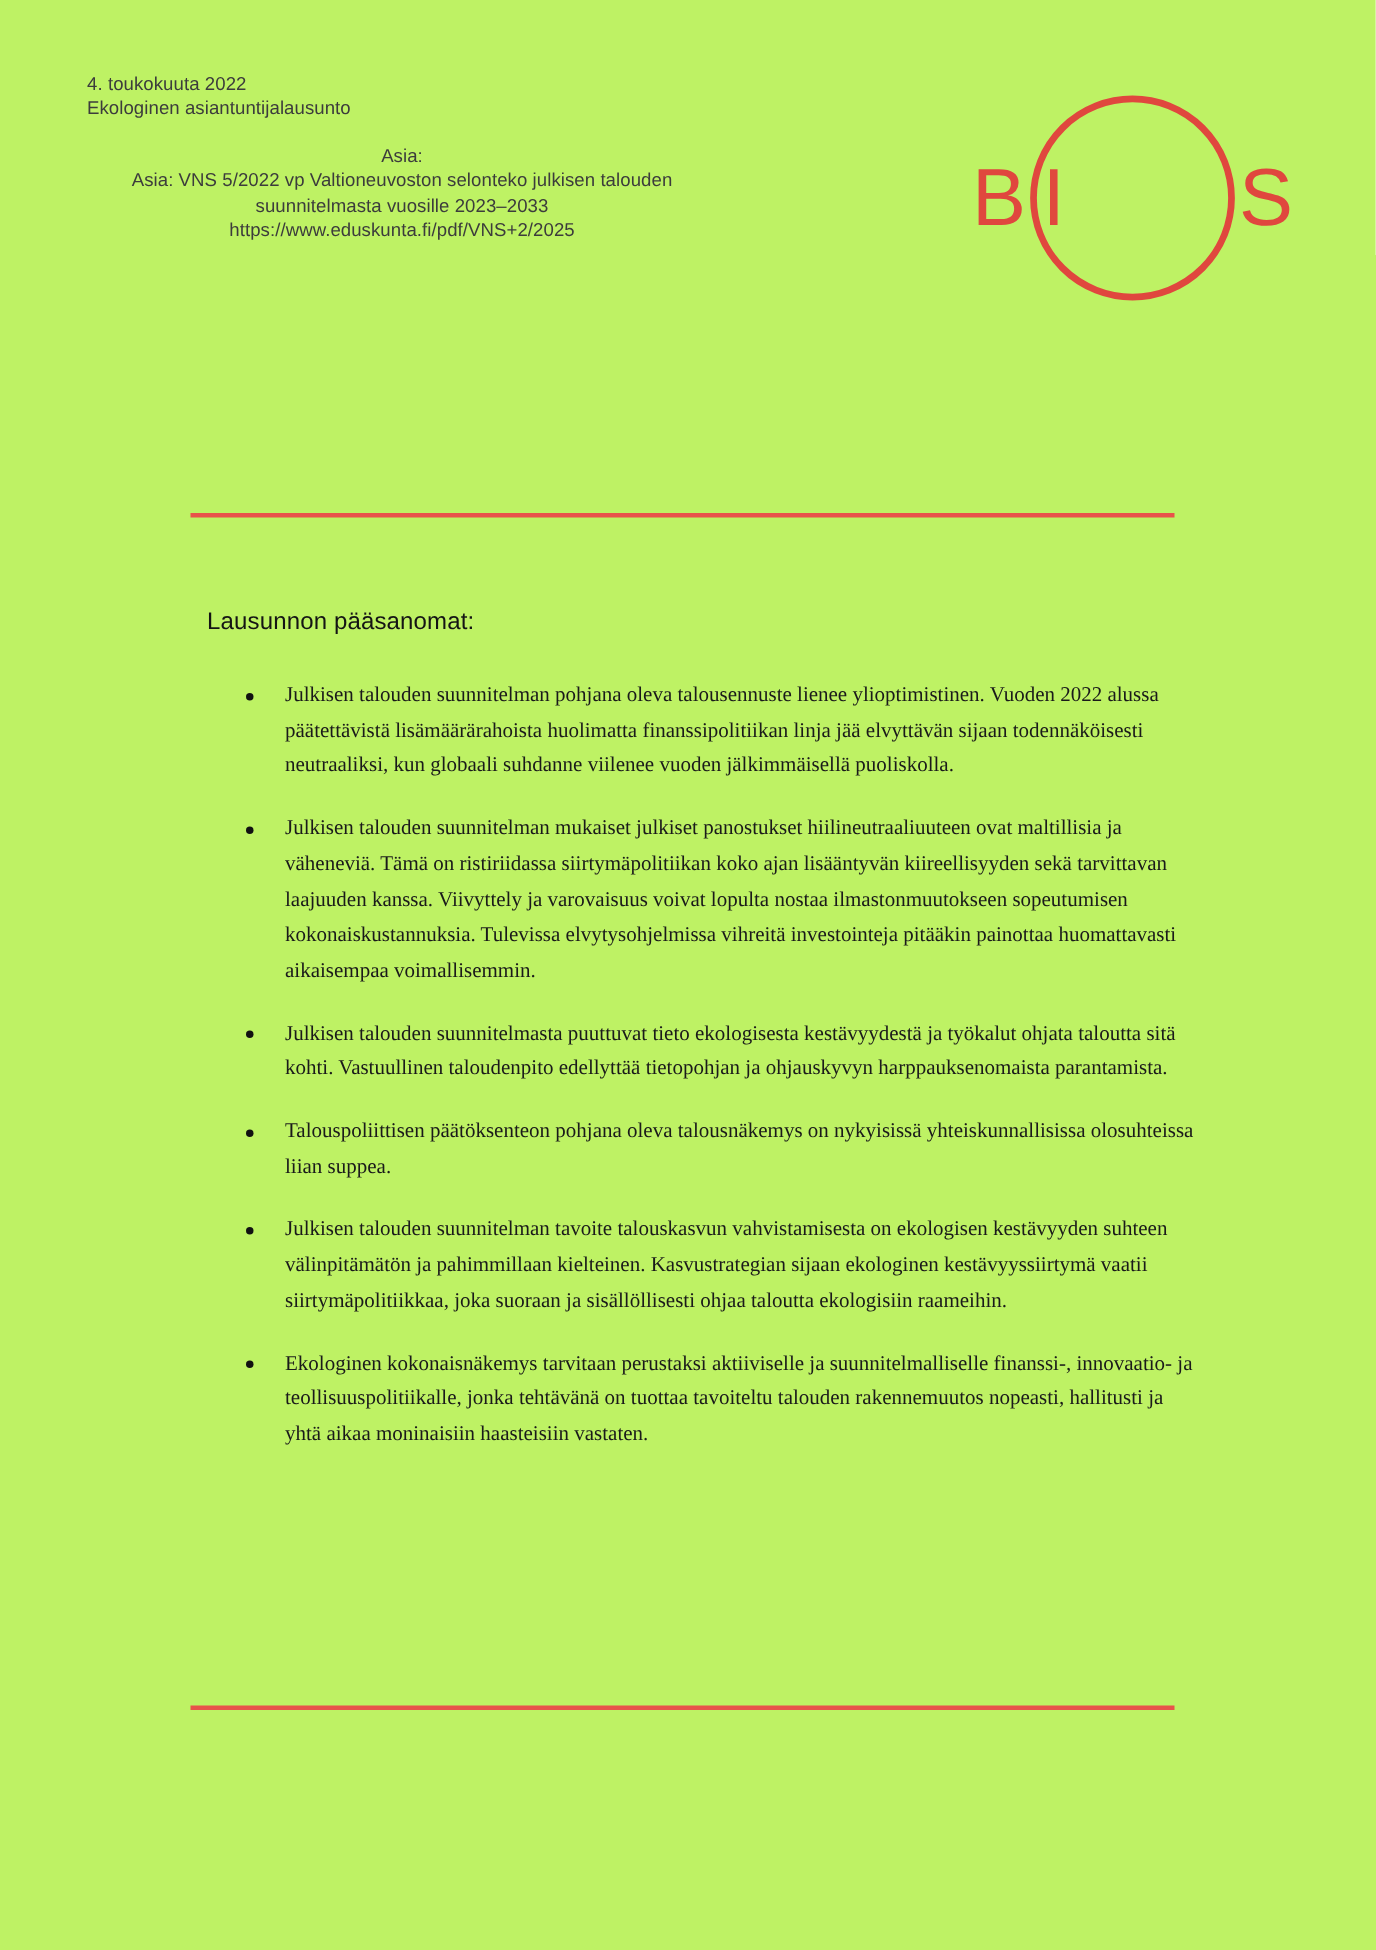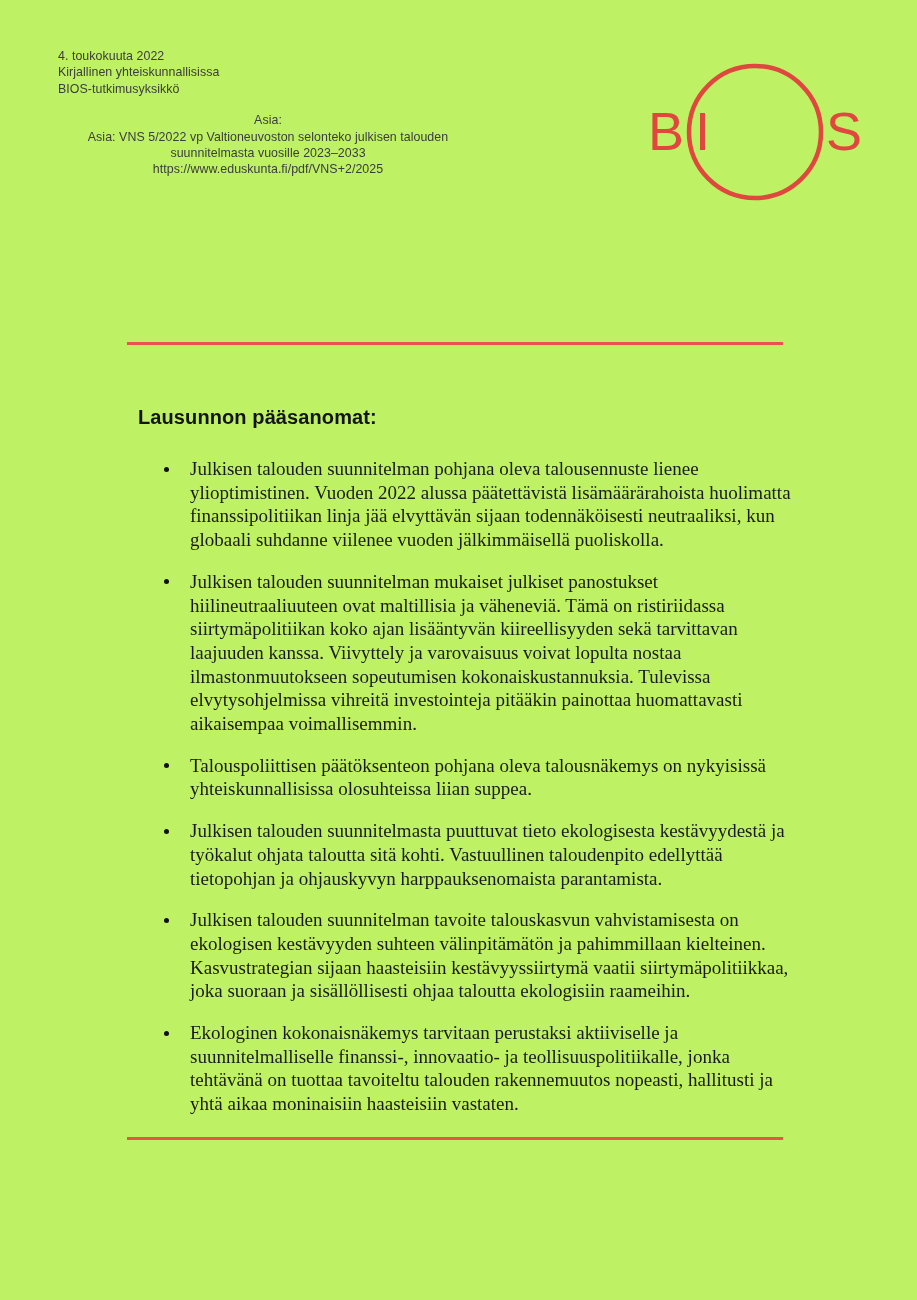--- a/index.html
+++ b/index.html
@@ -70,40 +70,40 @@
   
   .content {
     position: absolute;
     left: 138px;
     top: 406px;
     width: 660px;
   }
 
   .section-heading {
     font-family: "Liberation Sans", sans-serif;
-    font-size: 20px;
-    font-weight: bold;
+    font-size: 16px;
+    font-weight: normal;
     color: #141414;
     letter-spacing: 0.1px;
     margin: 0 0 28px 0;
     padding: 0;
   }
 
   ul.bullets {
     list-style: none;
     margin: 0;
     padding: 0;
   }
 
   ul.bullets > li {
     position: relative;
     margin: 0 0 18px 0;
     padding: 0 0 0 52px;
     font-family: "Liberation Serif", serif;
-    font-size: 19px;
+    font-size: 14px;
     line-height: 23.7px;
     color: #1a1a1a;
     text-align: left;
     hyphens: none;
   }
   ul.bullets > li:last-child { margin-bottom: 0; }
 
   ul.bullets > li .bullet-dot {
     position: absolute;
     left: 26px;
@@ -117,22 +117,21 @@
   .bullet-text { display: block; }
 </style>
 </head>
 <body>
 
 <div class="page">
 
   <div class="meta-block" id="meta-block">
       <p class="meta-group">
         <span class="meta-line">4. toukokuuta 2022</span>
-        <span class="meta-line">Kirjallinen yhteiskunnallisissa</span>
-        <span class="meta-line">BIOS-tutkimusyksikkö</span>
+        <span class="meta-line">Ekologinen asiantuntijalausunto</span>
       </p>
       <p class="meta-group">
         <span class="meta-line">Asia:</span>
         <span class="meta-line">Asia: VNS 5/2022 vp Valtioneuvoston selonteko julkisen talouden</span>
         <span class="meta-line">suunnitelmasta vuosille 2023–2033</span>
         <span class="meta-line">https://www.eduskunta.fi/pdf/VNS+2/2025</span>
       </p>
     </div>
 
   <div class="logo">
@@ -152,29 +151,29 @@
         <li>
           <span class="bullet-dot"></span>
           <span class="bullet-text">Julkisen talouden suunnitelman pohjana oleva talousennuste lienee ylioptimistinen. Vuoden 2022 alussa päätettävistä lisämäärärahoista huolimatta finanssipolitiikan linja jää elvyttävän sijaan todennäköisesti neutraaliksi, kun globaali suhdanne viilenee vuoden jälkimmäisellä puoliskolla.</span>
         </li>
         <li>
           <span class="bullet-dot"></span>
           <span class="bullet-text">Julkisen talouden suunnitelman mukaiset julkiset panostukset hiilineutraaliuuteen ovat maltillisia ja väheneviä. Tämä on ristiriidassa siirtymäpolitiikan koko ajan lisääntyvän kiireellisyyden sekä tarvittavan laajuuden kanssa. Viivyttely ja varovaisuus voivat lopulta nostaa ilmastonmuutokseen sopeutumisen kokonaiskustannuksia. Tulevissa elvytysohjelmissa vihreitä investointeja pitääkin painottaa huomattavasti aikaisempaa voimallisemmin.</span>
         </li>
         <li>
           <span class="bullet-dot"></span>
+          <span class="bullet-text">Julkisen talouden suunnitelmasta puuttuvat tieto ekologisesta kestävyydestä ja työkalut ohjata taloutta sitä kohti. Vastuullinen taloudenpito edellyttää tietopohjan ja ohjauskyvyn harppauksenomaista parantamista.</span>
+        </li>
+        <li>
+          <span class="bullet-dot"></span>
           <span class="bullet-text">Talouspoliittisen päätöksenteon pohjana oleva talousnäkemys on nykyisissä yhteiskunnallisissa olosuhteissa liian suppea.</span>
         </li>
         <li>
           <span class="bullet-dot"></span>
-          <span class="bullet-text">Julkisen talouden suunnitelmasta puuttuvat tieto ekologisesta kestävyydestä ja työkalut ohjata taloutta sitä kohti. Vastuullinen taloudenpito edellyttää tietopohjan ja ohjauskyvyn harppauksenomaista parantamista.</span>
-        </li>
-        <li>
-          <span class="bullet-dot"></span>
-          <span class="bullet-text">Julkisen talouden suunnitelman tavoite talouskasvun vahvistamisesta on ekologisen kestävyyden suhteen välinpitämätön ja pahimmillaan kielteinen. Kasvustrategian sijaan haasteisiin kestävyyssiirtymä vaatii siirtymäpolitiikkaa, joka suoraan ja sisällöllisesti ohjaa taloutta ekologisiin raameihin.</span>
+          <span class="bullet-text">Julkisen talouden suunnitelman tavoite talouskasvun vahvistamisesta on ekologisen kestävyyden suhteen välinpitämätön ja pahimmillaan kielteinen. Kasvustrategian sijaan ekologinen kestävyyssiirtymä vaatii siirtymäpolitiikkaa, joka suoraan ja sisällöllisesti ohjaa taloutta ekologisiin raameihin.</span>
         </li>
         <li>
           <span class="bullet-dot"></span>
           <span class="bullet-text">Ekologinen kokonaisnäkemys tarvitaan perustaksi aktiiviselle ja suunnitelmalliselle finanssi-, innovaatio- ja teollisuuspolitiikalle, jonka tehtävänä on tuottaa tavoiteltu talouden rakennemuutos nopeasti, hallitusti ja yhtä aikaa moninaisiin haasteisiin vastaten.</span>
         </li>
       </ul>
   </div>
 
   <div class="rule rule-bottom"></div>
 

